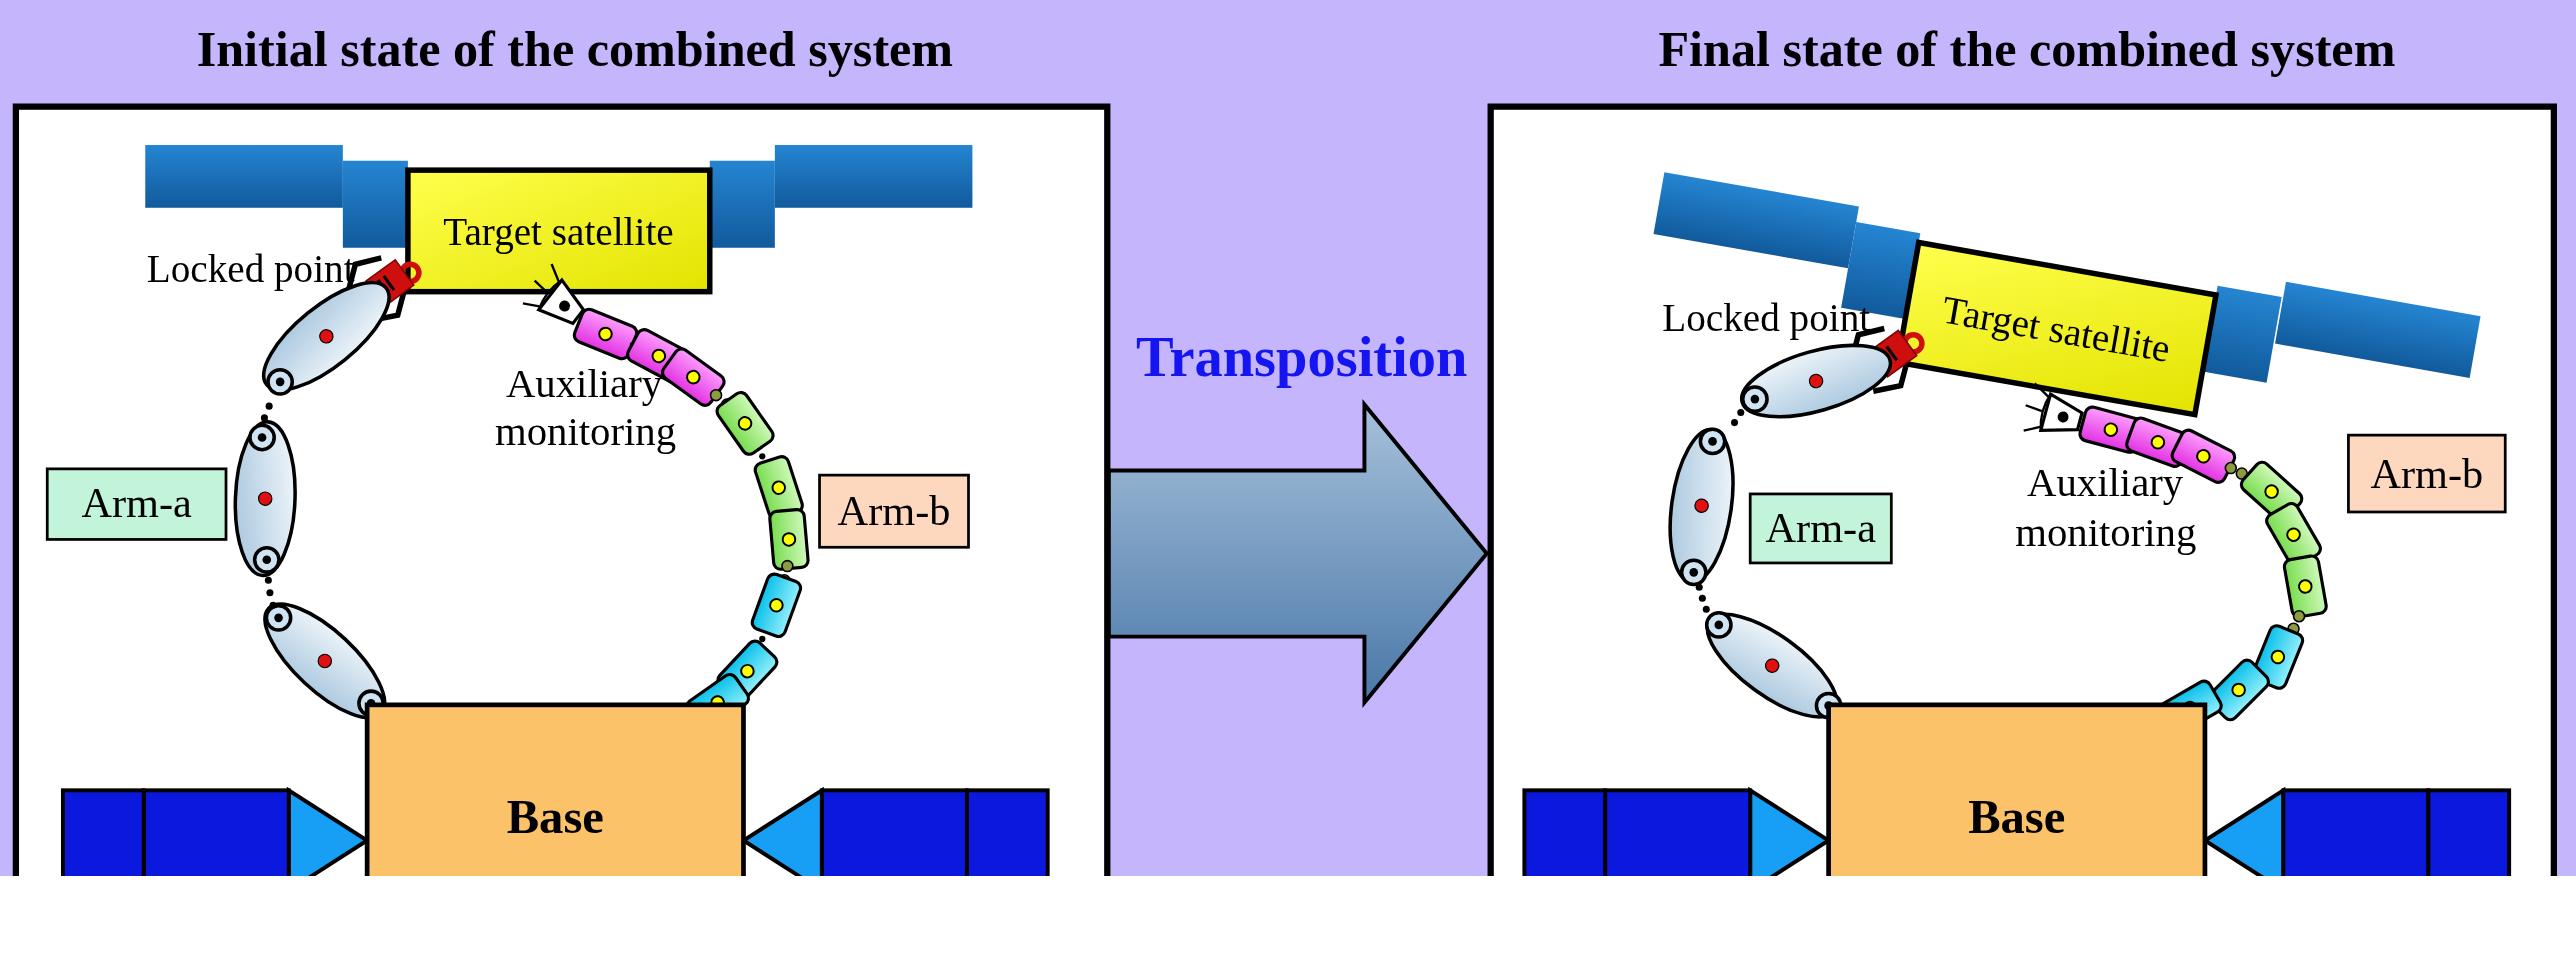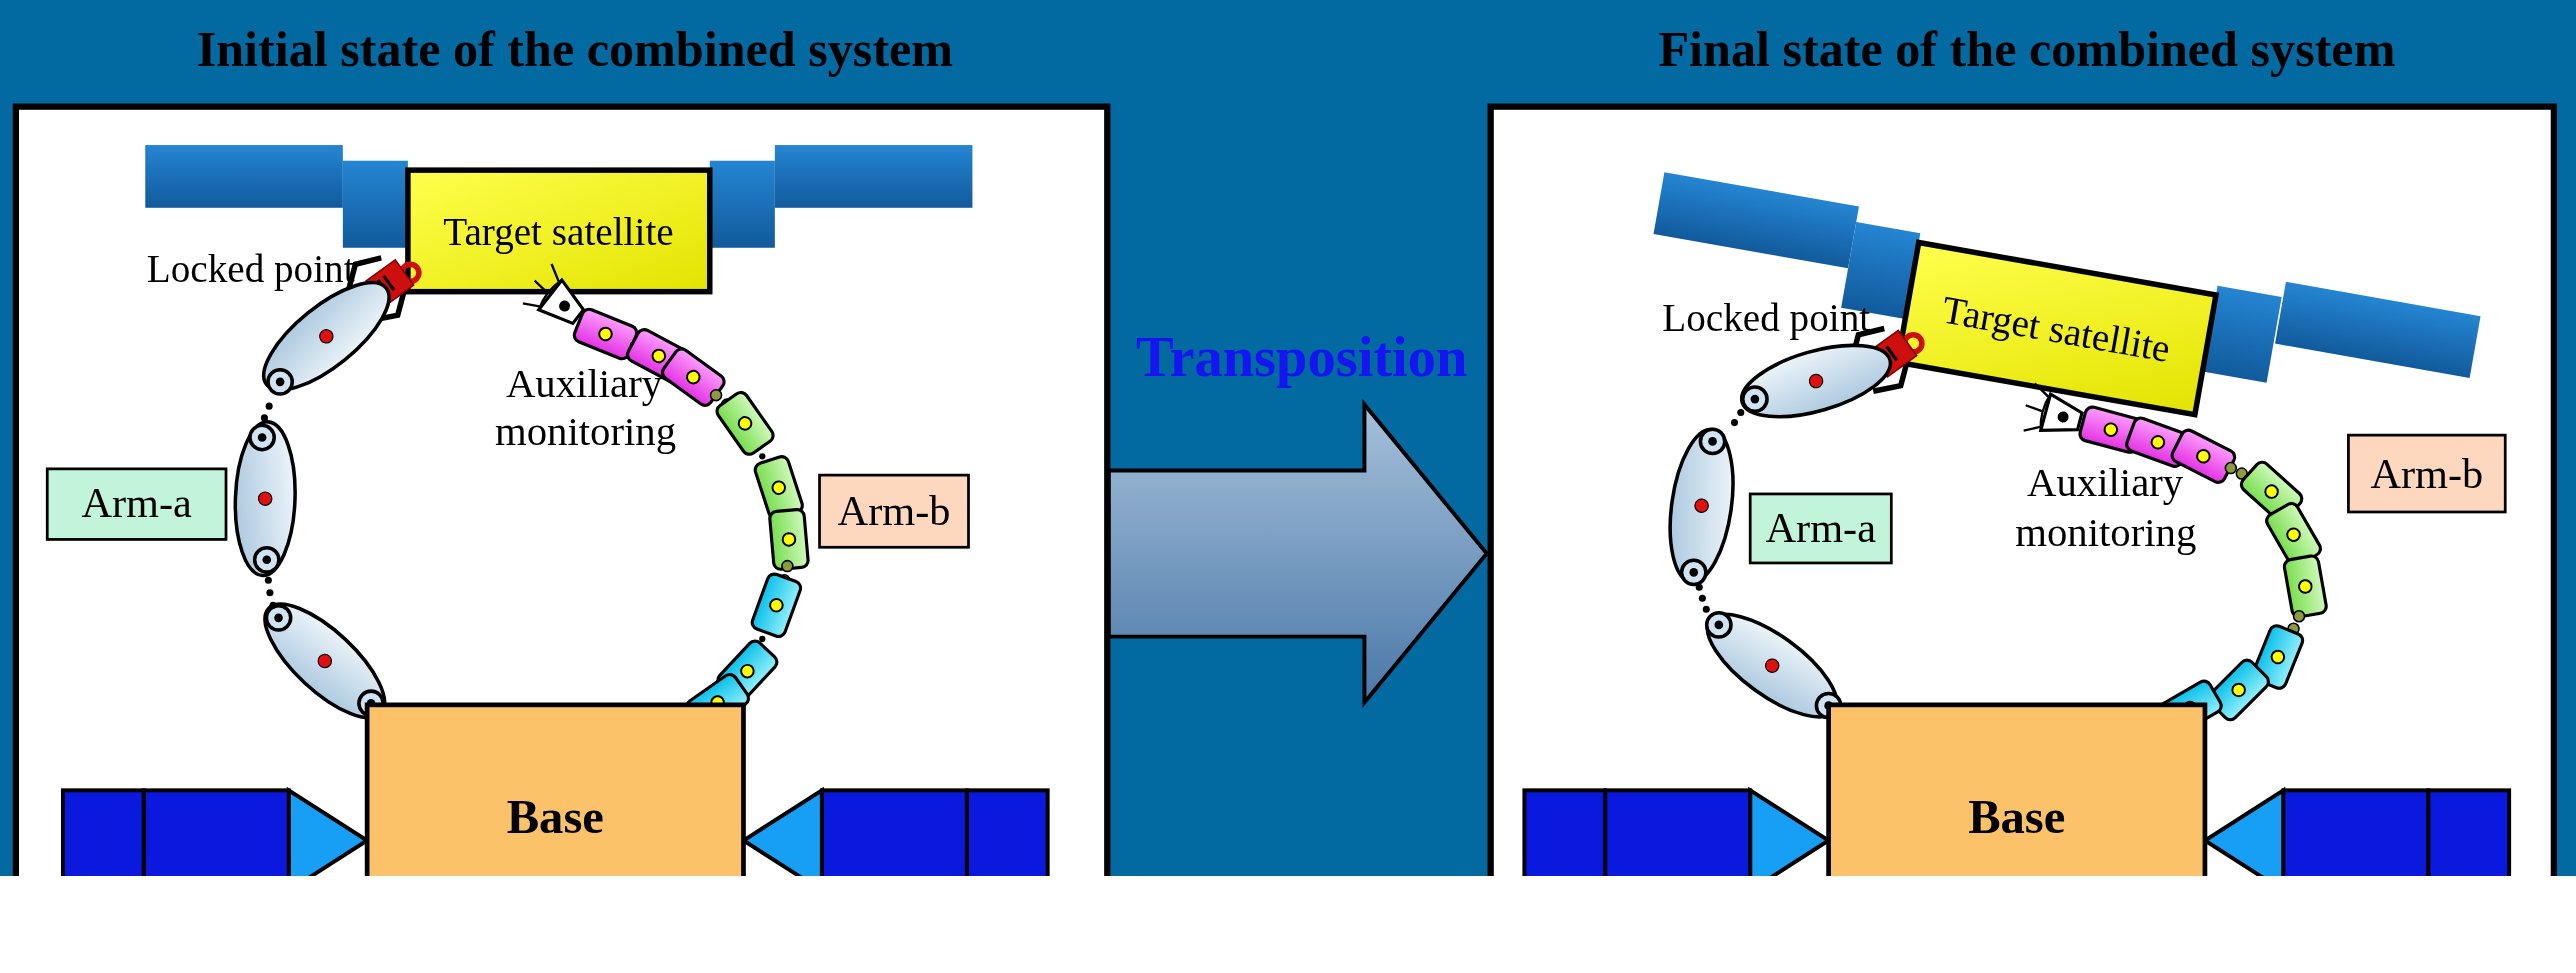--- a/index.html
+++ b/index.html
@@ -1,16 +1,16 @@
 <!DOCTYPE html>
 <html style="font-size:12.5px"><head>
 <meta charset="utf-8">
 <style>
   html,body{margin:0;padding:0;background:#ffffff;}
-  .stage{position:relative;width:2576px;height:876px;background:#0369a1;overflow:hidden;}
+  .stage{position:relative;width:2576px;height:876px;background:#c4b5fd;overflow:hidden;}
   svg{display:block;}
   text{font-family:"Liberation Serif","DejaVu Serif",serif;fill:#000;}
   .title{font-size:64px;font-weight:bold;}
   .transposition{font-size:72px;font-weight:bold;fill:#1515f2;}
   .lbl{font-size:50px;}
   .aux{font-size:52px;}
   .armlbl{font-size:54px;}
   .baselbl{font-size:62px;font-weight:bold;}
   .satlbl{font-size:50px;}
 </style>

